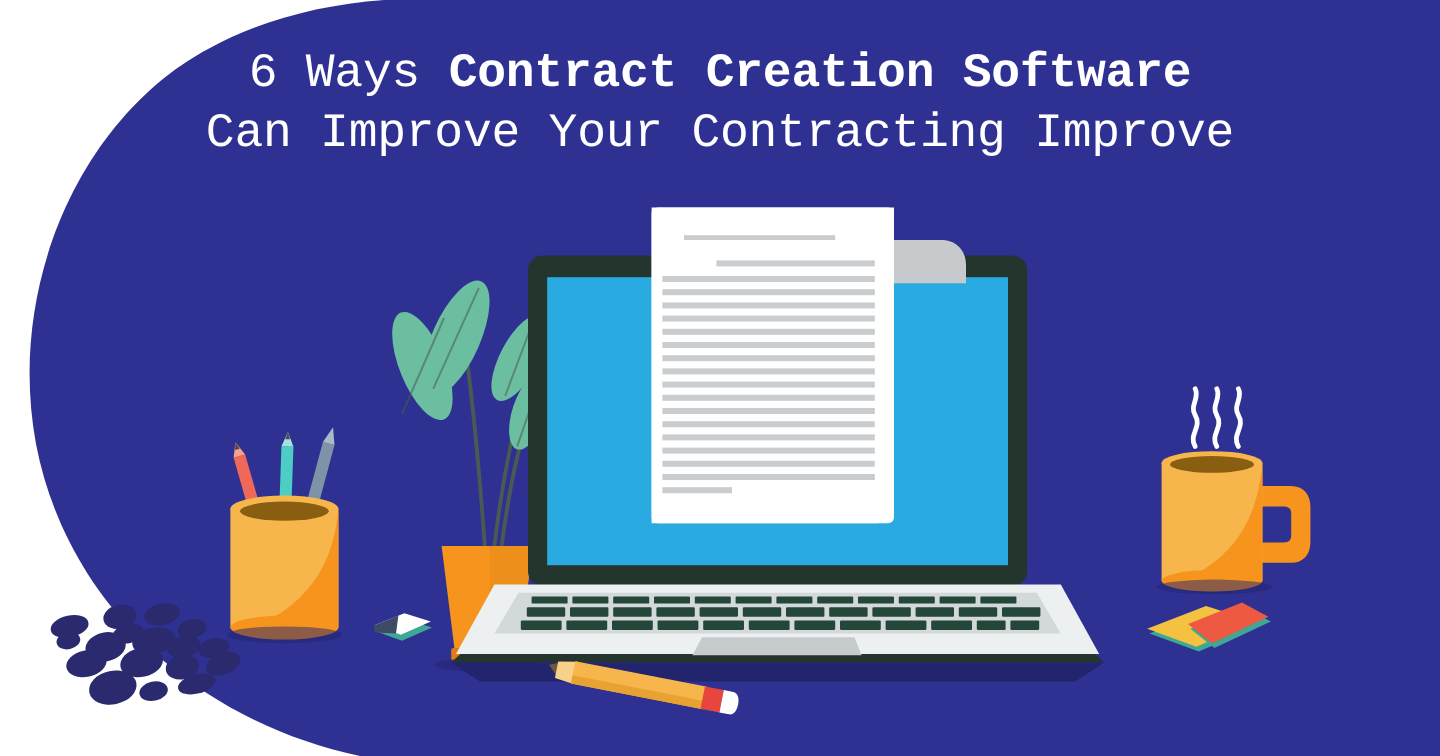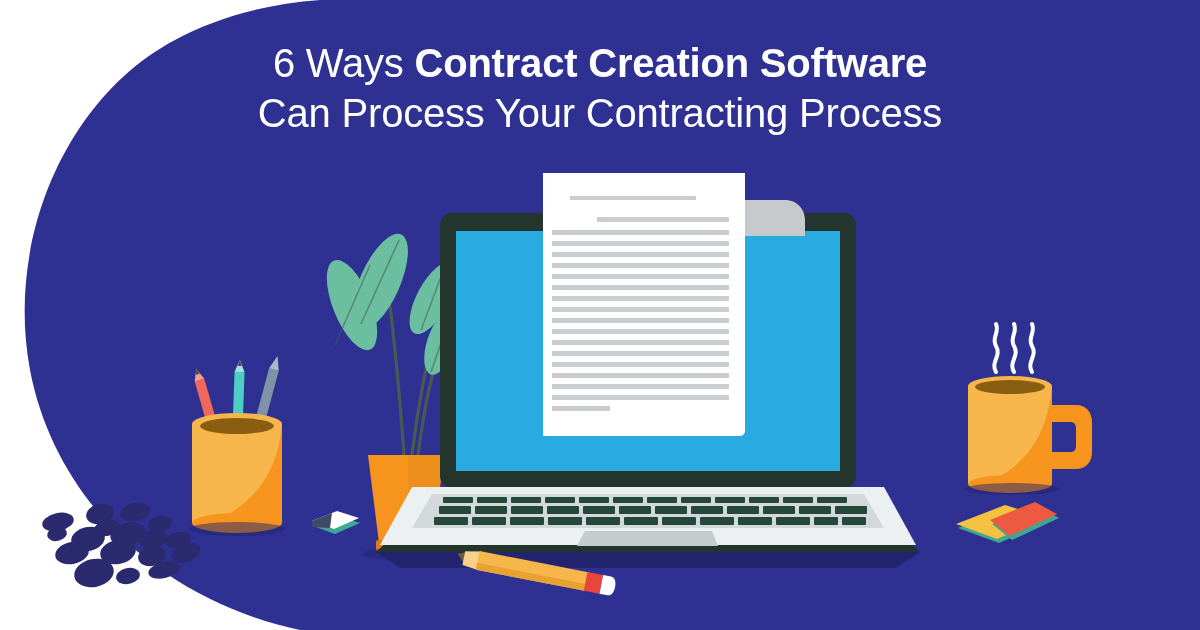--- a/index.html
+++ b/index.html
@@ -6,21 +6,21 @@
     margin: 0;
     padding: 0;
     background: #ffffff;
   }
   #banner {
     position: relative;
     width: 1200px;
     height: 630px;
     overflow: hidden;
     background: #ffffff;
-    font-family: Liberation Sans, sans-serif;
+    font-family: Liberation Mono, monospace;
   }
   #art {
     position: absolute;
     inset: 0;
     width: 1200px;
     height: 630px;
     display: block;
   }
   .headline {
     position: absolute;
@@ -268,16 +268,16 @@
         <rect x="552" y="384" width="177" height="5"></rect>
         <rect x="552" y="395" width="177" height="5"></rect>
         <rect x="552" y="406" width="58" height="5"></rect>
       </g>
     </g>
 
   </svg>
 
   <div class="headline">
     <span class="line"><span>6 Ways </span><span class="strong">Contract Creation Software</span></span>
-    <span class="line">Can Process Your Contracting Process</span>
+    <span class="line">Can Improve Your Contracting Improve</span>
   </div>
 
 </div>
 
 </body></html>

